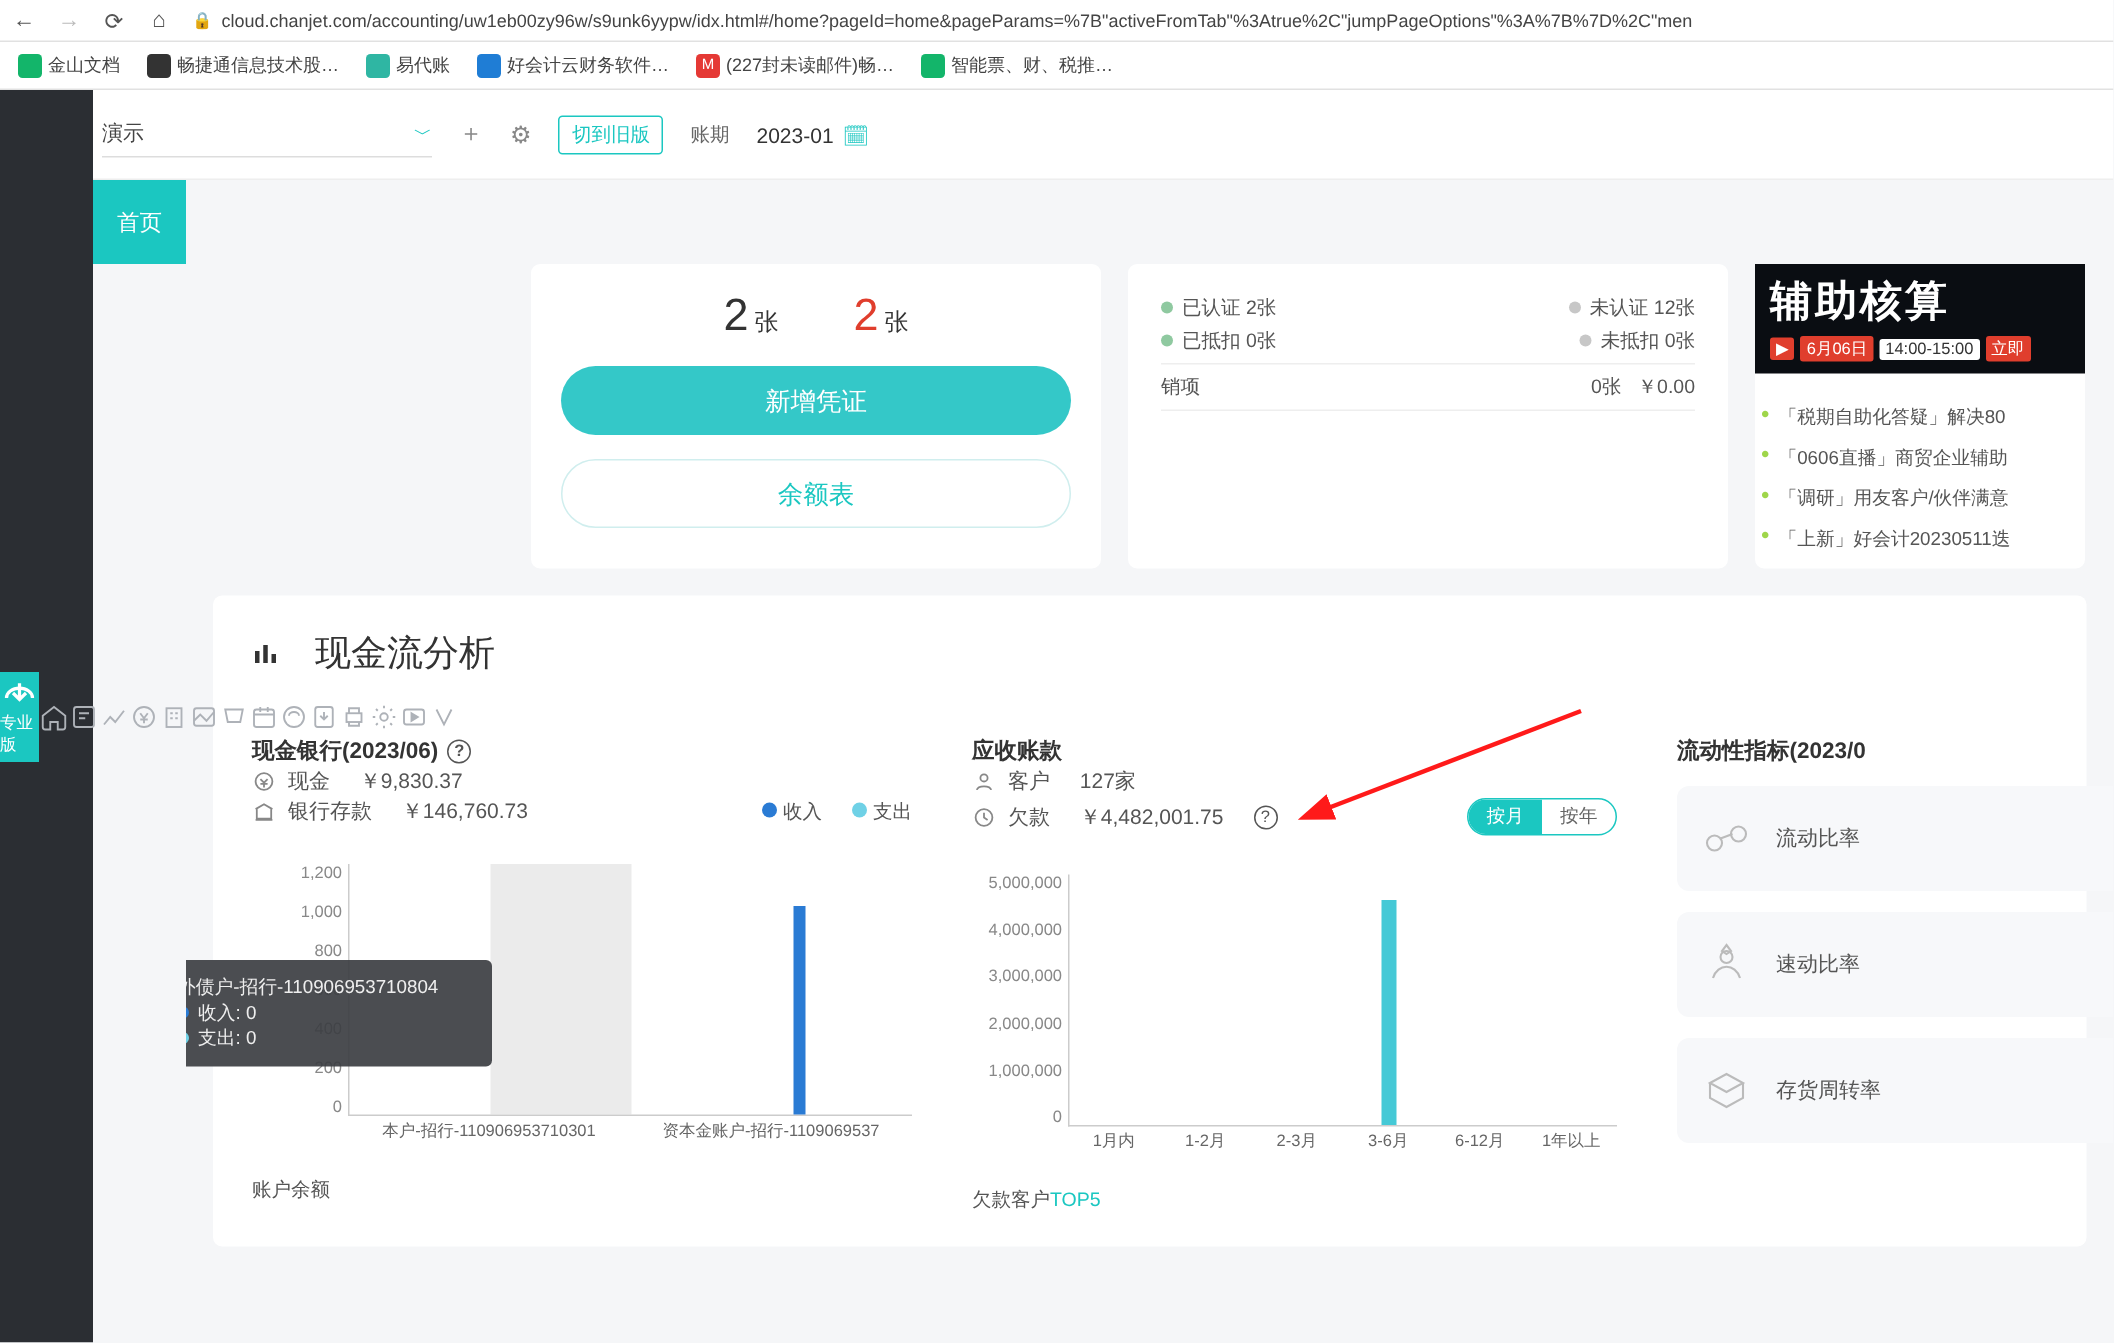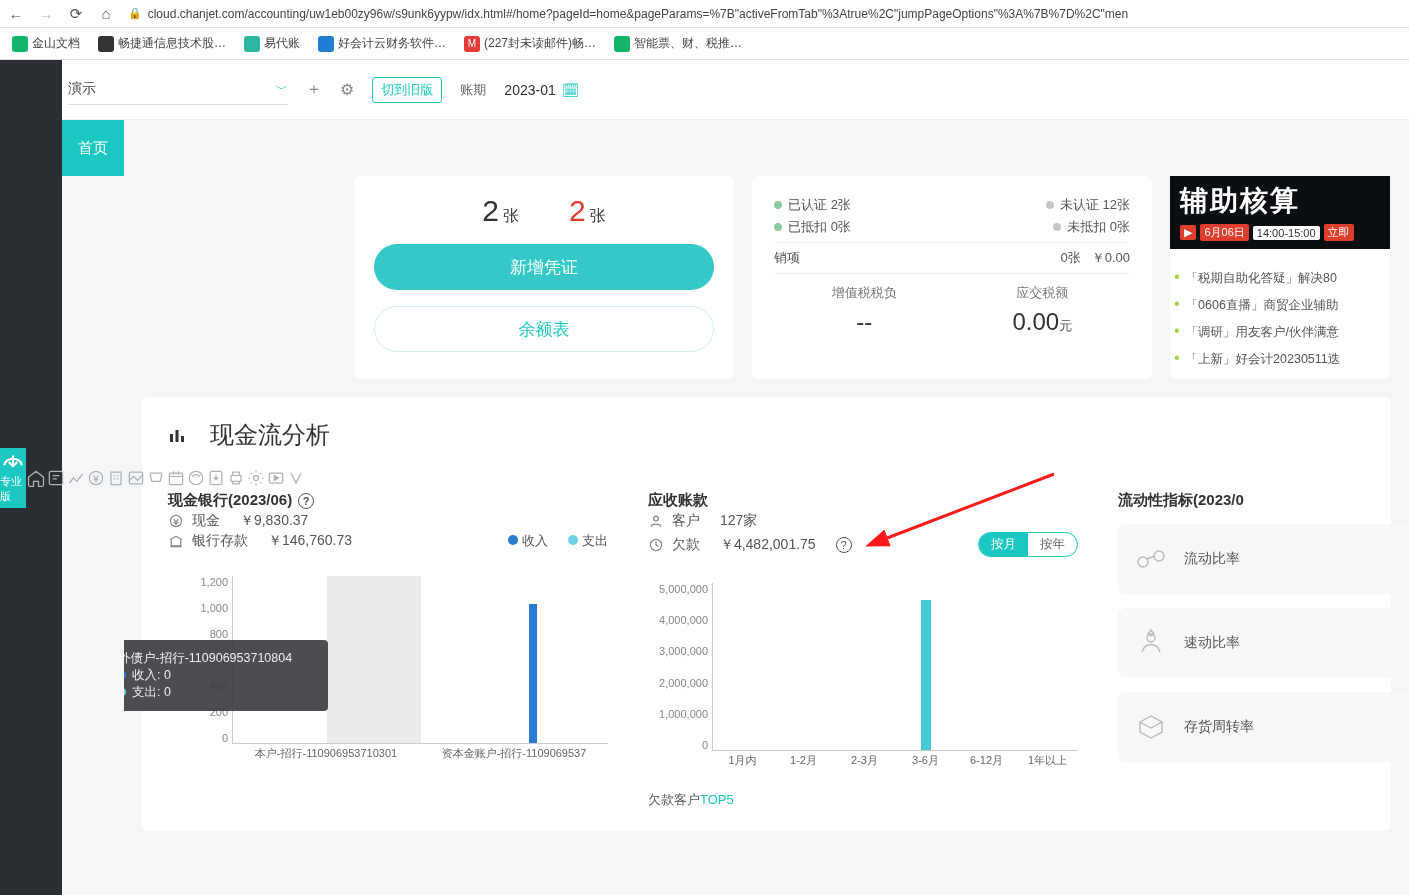--- a/index.html
+++ b/index.html
@@ -289,30 +289,20 @@
       <div class="tax-row">
           <span><span class="dot green"></span><span>已抵扣</span>&nbsp;<span>0张</span></span>
           <span><span class="dot gray"></span><span>未抵扣</span>&nbsp;<span>0张</span></span>
         </div>
       <div class="tax-sep"></div>
       <div class="tax-row">
           <span>销项</span>
           <span><span>0张</span>&nbsp;&nbsp;&nbsp;<span>￥0.00</span></span>
         </div>
       <div class="tax-sep"></div>
-      <div class="tax-pair">
-        <div>
-            <div class="lbl">增值税税负</div>
-            <div class="tax-big">--</div>
-          </div>
-        <div>
-            <div class="lbl">应交税额</div>
-            <div><span class="tax-big">0.00</span><span>元</span></div>
-          </div>
-      </div>
     </div>
 
     <div class="card card-promo" style="padding:0 0 6px 0;">
       <div class="promo-head">辅助核算</div>
       <div class="promo-sub">
         <span class="d">▶</span>
           <span class="d">6月06日</span>
         <span class="t">14:00-15:00</span>
         <span class="d">立即</span>
       </div>
@@ -382,20 +372,21 @@
           <div class="x-ticks">
               <span>本户-招行-110906953710301</span>
               <span>资本金账户-招行-1109069537</span>
             </div>
           <div class="tooltip">
             <div>外债户-招行-110906953710804</div>
             <div><span class="tt-dot tt-in"></span><span>收入: 0</span></div>
             <div><span class="tt-dot tt-out"></span><span>支出: 0</span></div>
           </div>
         </div>
+        <div class="sub-lbl">账户余额</div>
       </div>
 
       <div class="col col-recv">
         <div class="sec-title">
             <span>应收账款</span>
           </div>
         <div class="kv"><svg viewBox="0 0 20 20">
               <circle cx="10" cy="7" r="3"></circle>
               <path d="M4 17c1-4 11-4 12 0"></path>
             </svg><span>客户</span>&nbsp;<span>127家</span></div>

